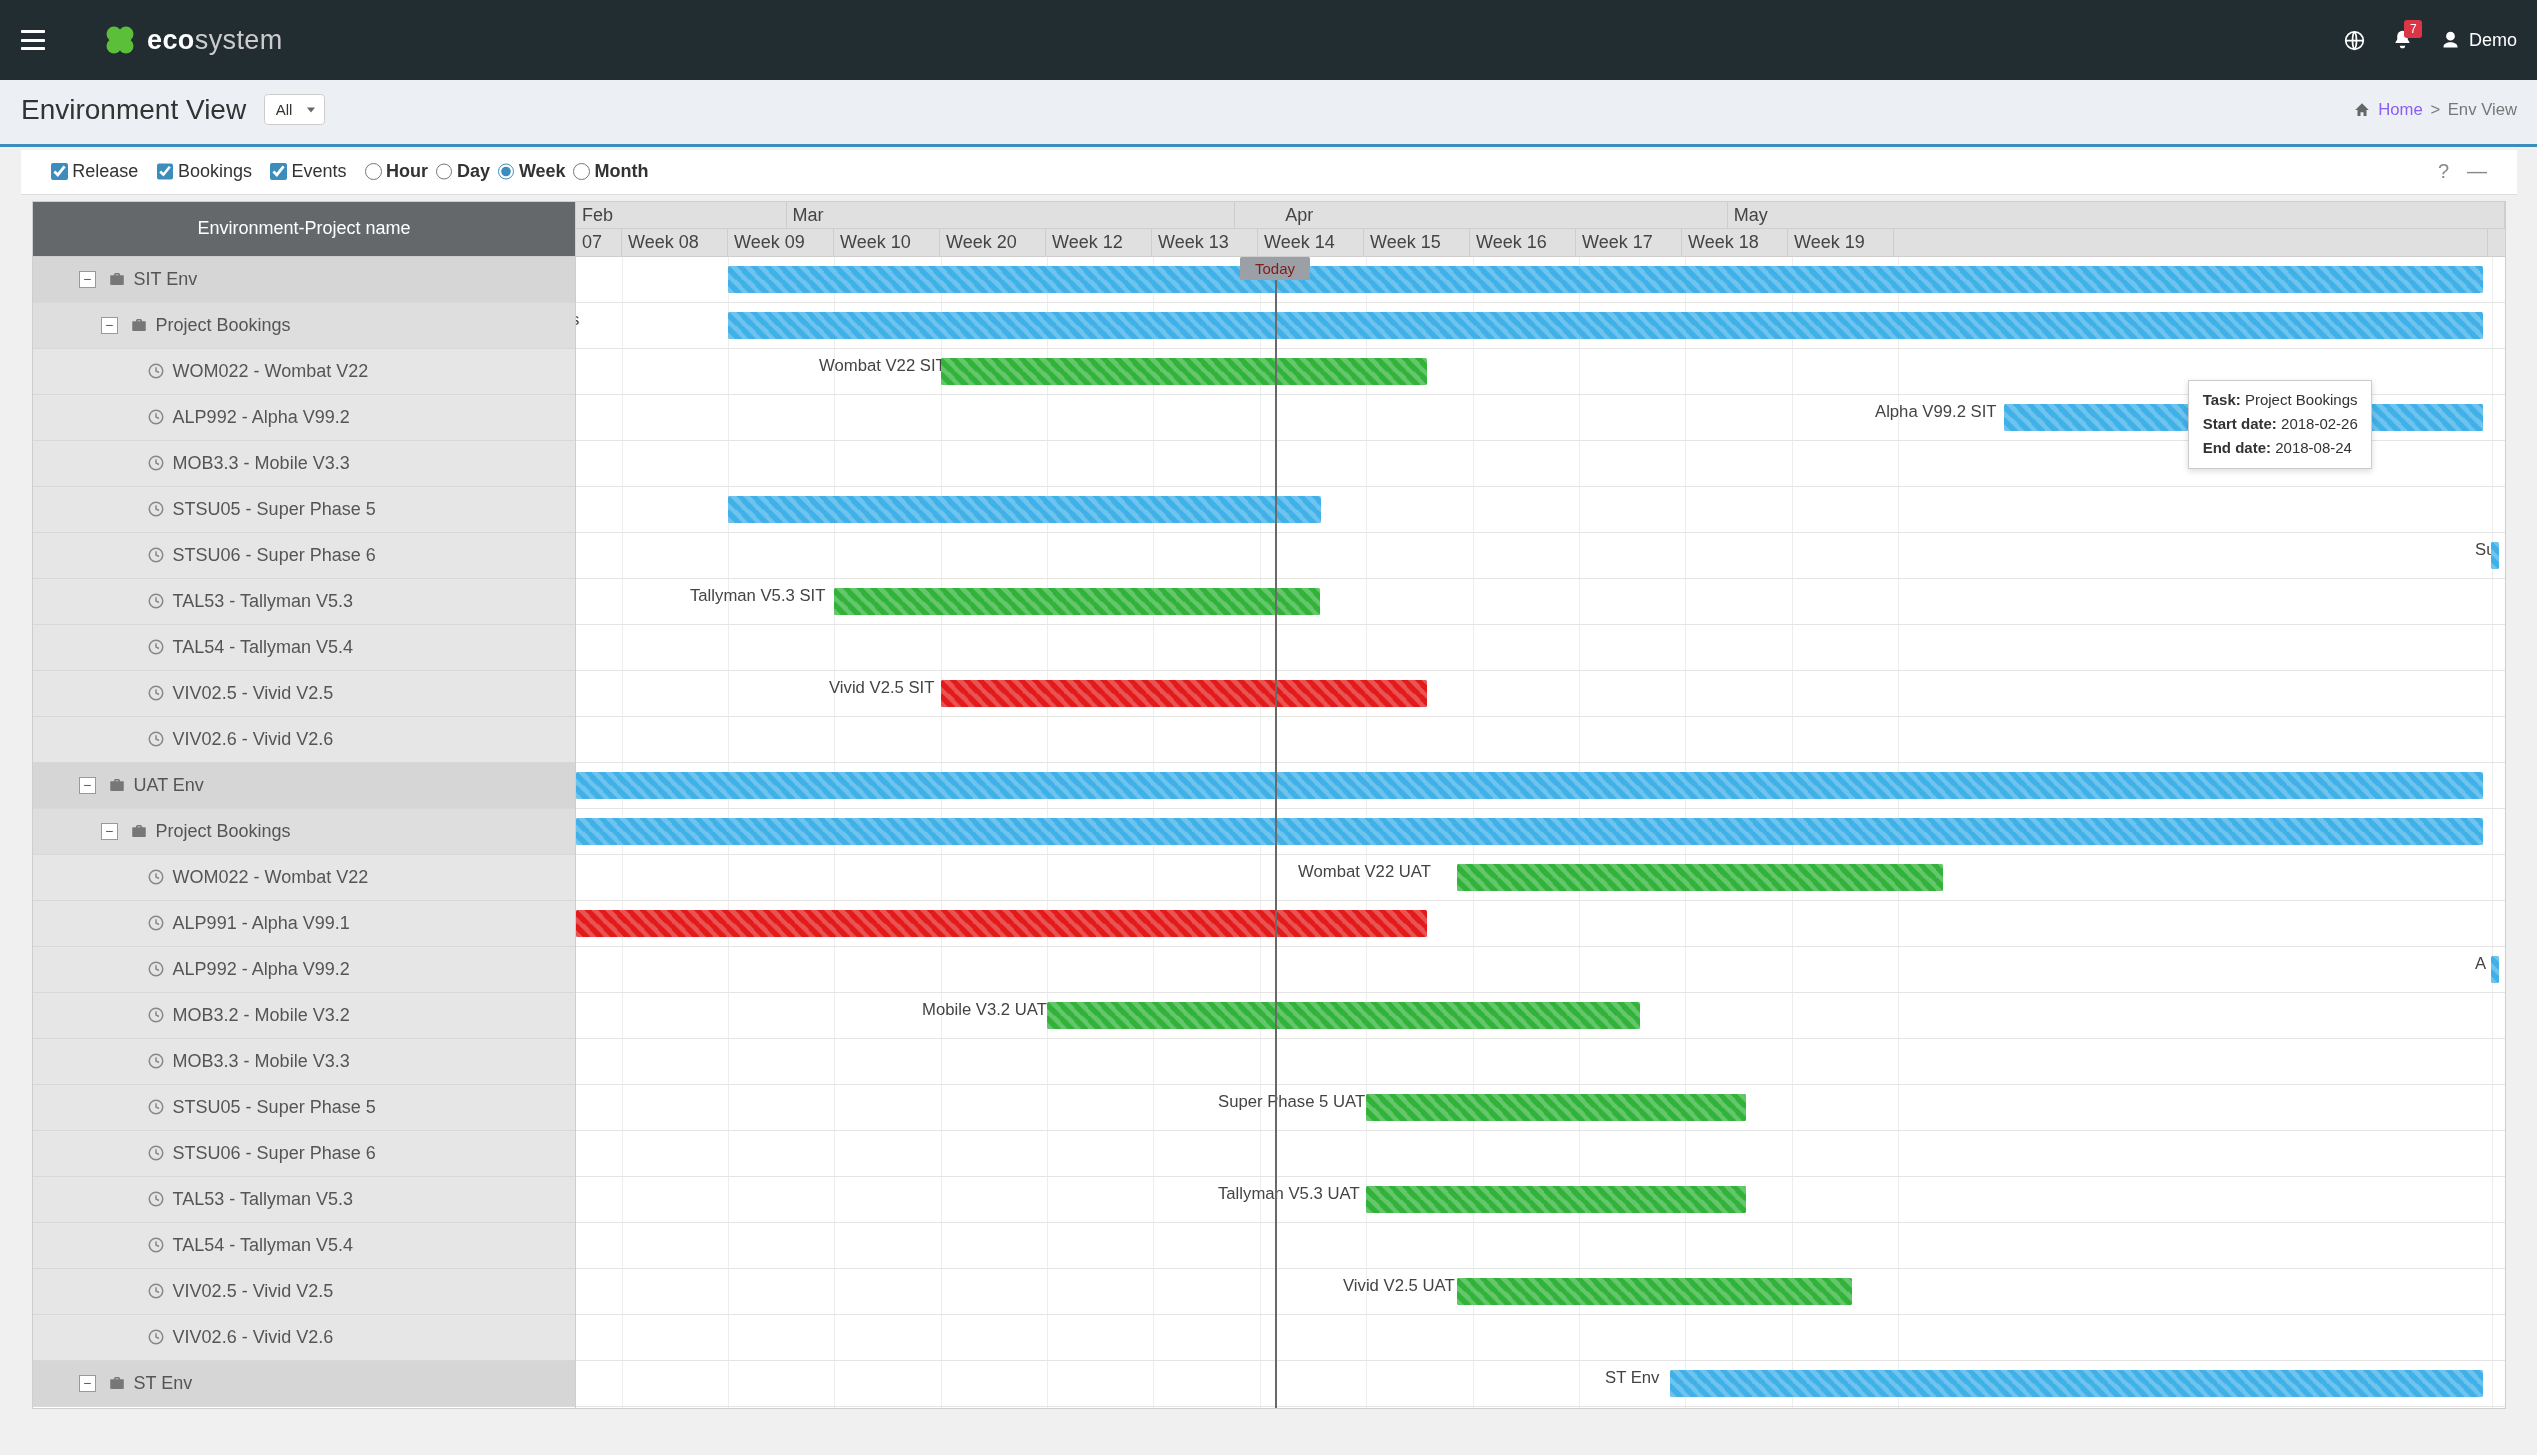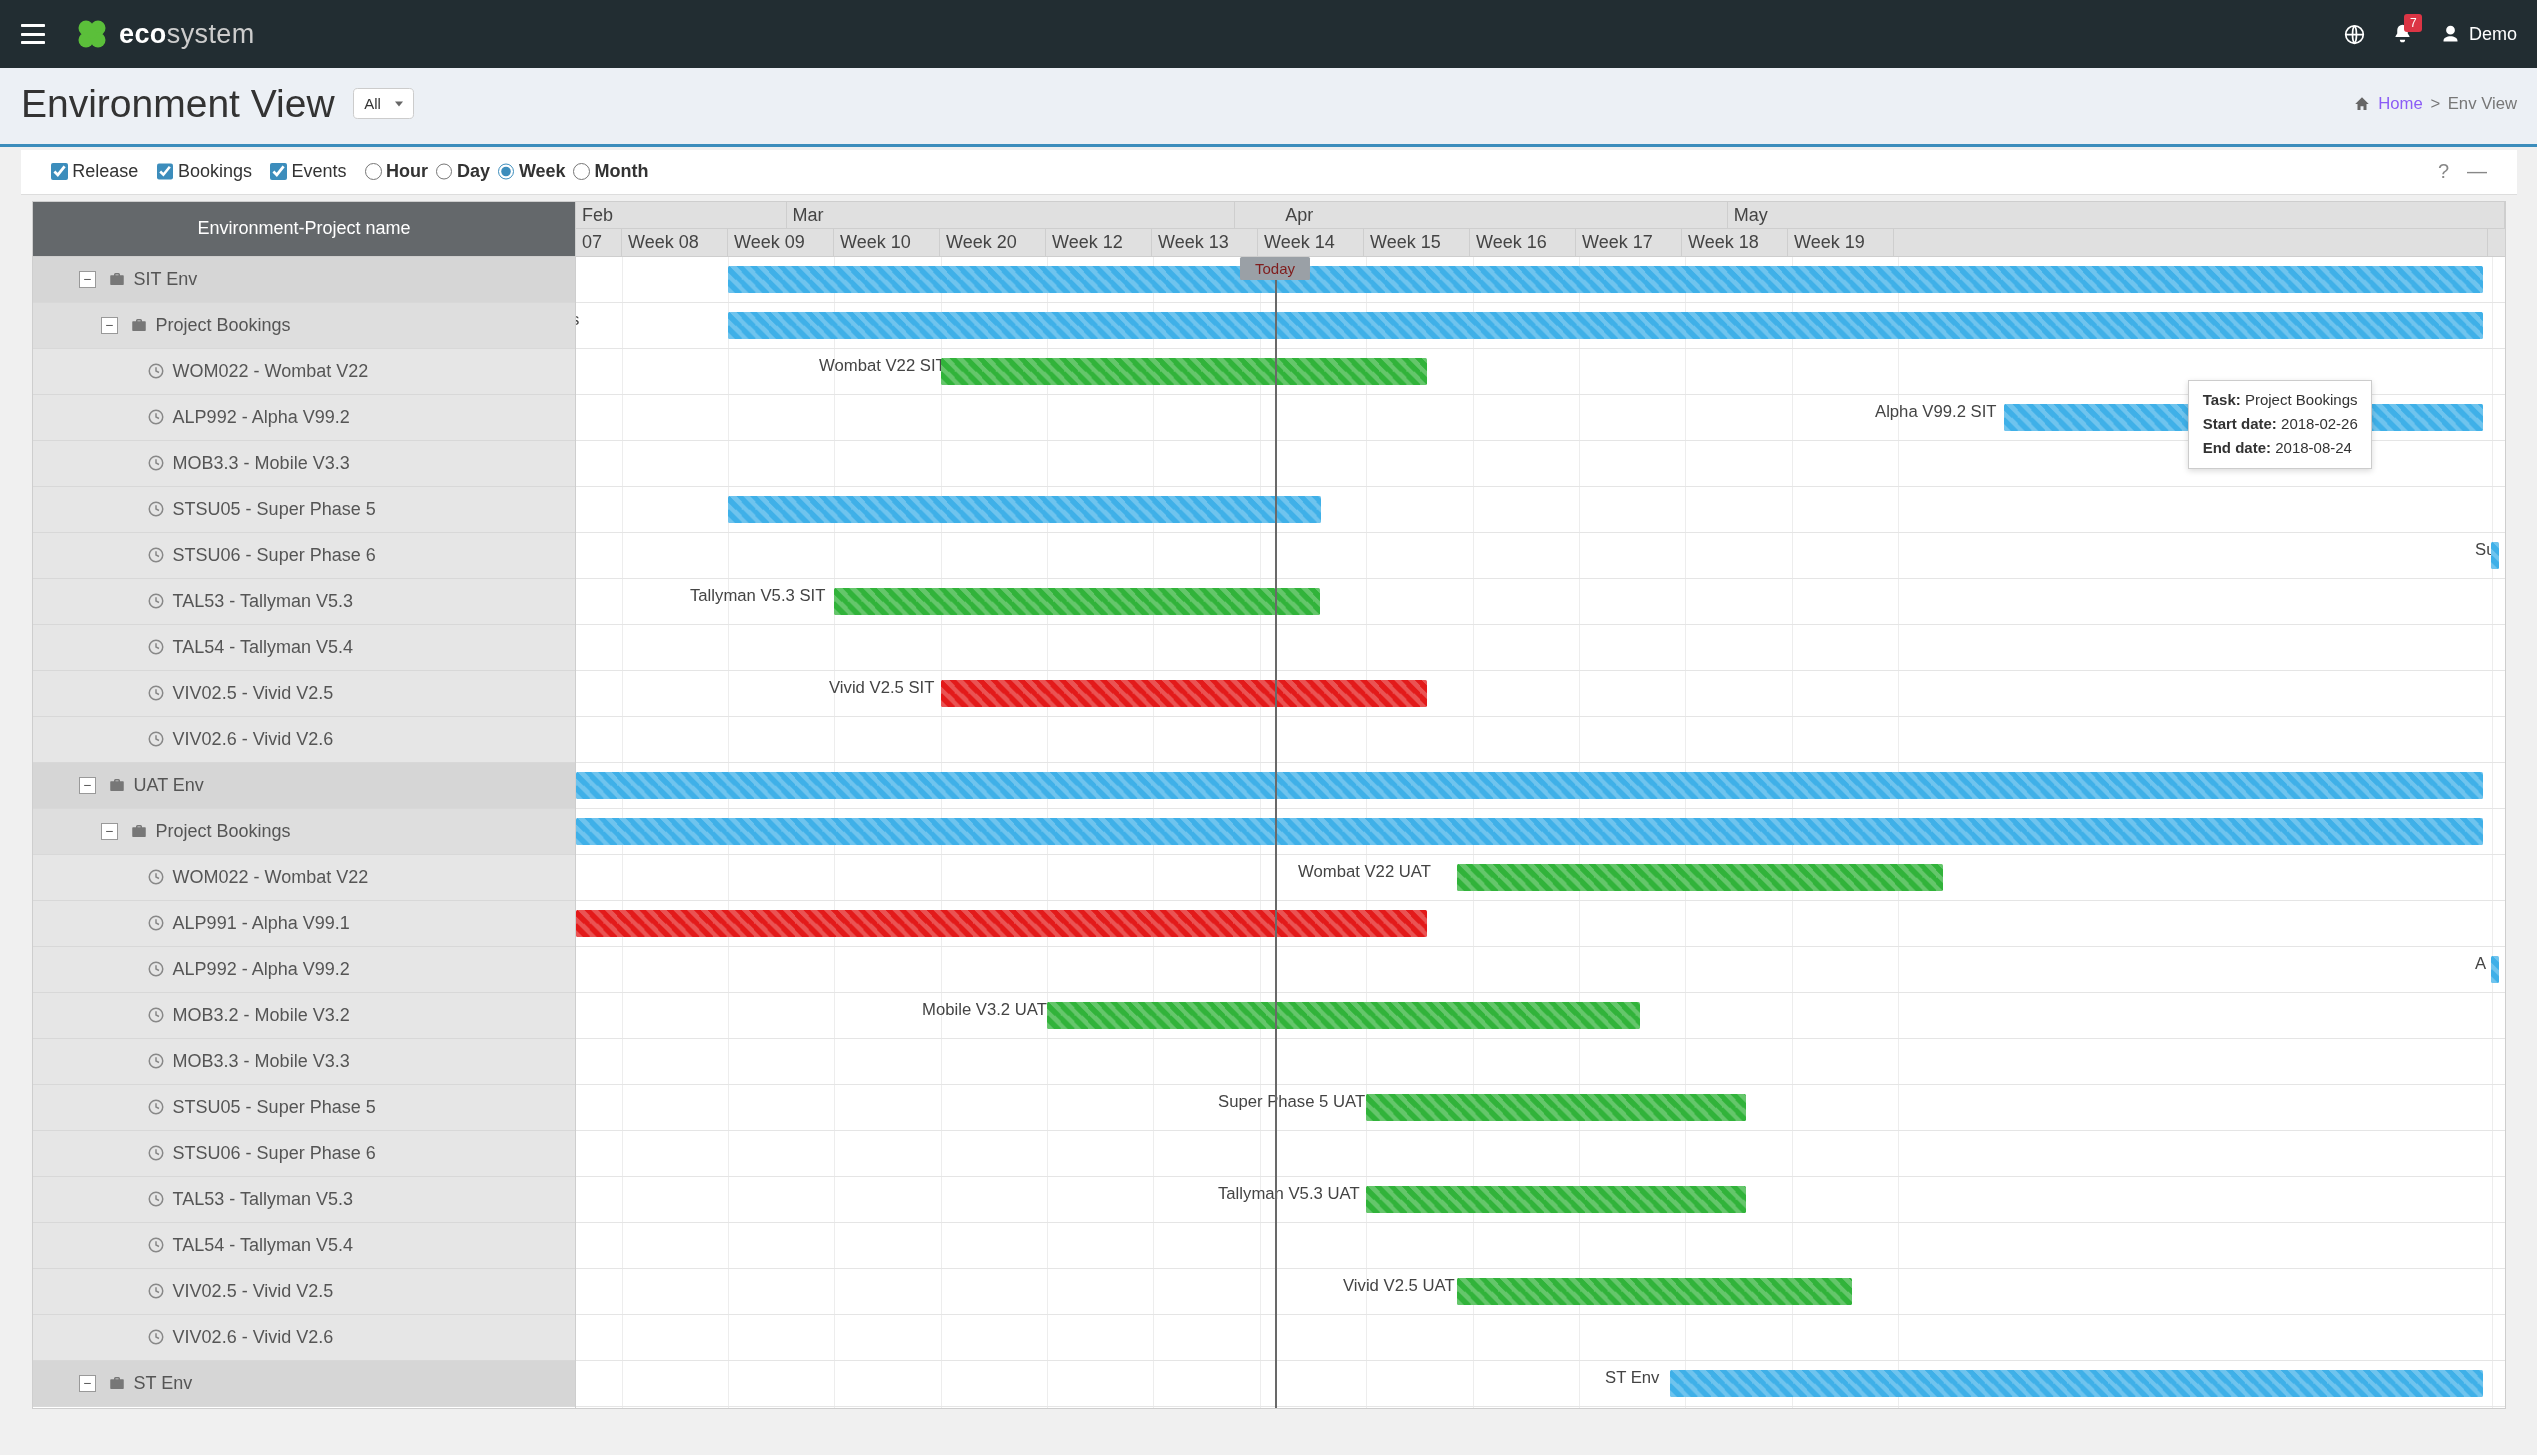--- a/index.html
+++ b/index.html
@@ -1,21 +1,21 @@
 <!DOCTYPE html>
 <html><head>
 <meta charset="utf-8">
 <style>
   * { box-sizing: border-box; margin: 0; padding: 0; }
   html, body { font-family: -apple-system, BlinkMacSystemFont, "Segoe UI", Arial, sans-serif; font-size: 10px; color: #333; background: #f0f0f0; width: 2538px; height: 1456px; }
 
   
   .navbar {
-    height: 68px; background: #222d32; display: flex; align-items: center;
-    padding: 0 21px; color: #fff;
+    height: 80px; background: #222d32; display: flex; align-items: center;
+    padding: 0 21px; color: #fff; gap: 28px;
   }
   .hamburger { width: 24px; height: 20px; display: flex; flex-direction: column; justify-content: space-between; cursor: pointer; }
   .hamburger span { height: 3px; background: #fff; border-radius: 0.8px; }
   .brand { display: flex; align-items: center; margin-left: 29px; }
   .brand-icon { width: 36px; height: 36px; margin-right: 9px; }
   .brand-text { font-size: 27px; letter-spacing: 0.4px; }
   .brand-text .bold { font-weight: 700; }
   .brand-text .light { font-weight: 300; color: #ccc; }
   .nav-right { margin-left: auto; display: flex; align-items: center; gap: 27px; }
   .nav-icon { width: 21px; height: 21px; fill: #fff; cursor: pointer; position: relative; }
@@ -28,21 +28,21 @@
     padding: 0 3px;
   }
   .user { display: flex; align-items: center; gap: 7.6px; font-size: 18px; cursor: pointer; }
 
   
   .page-header {
     display: flex; align-items: center; padding: 13.7px 21px 18px;
     border-bottom: 3px solid #3c8dbc;
     background: #ecf0f5;
   }
-  .page-title { font-size: 39px; font-weight: 400; margin-right: 18px; }
+  .page-title { font-size: 28px; font-weight: 400; margin-right: 18px; }
   .select {
     border: 0.8px solid #ccc; border-radius: 4.6px;
     padding: 6px 32px 6px 10.6px; font-size: 15px; background: #fff;
     appearance: none; position: relative;
   }
   .select-wrap { position: relative; }
   .select-wrap::after {
     content: ""; position: absolute; right: 10.6px; top: 50%; transform: translateY(-50%);
     width: 0; height: 0; border-left: 4.6px solid transparent; border-right: 4.6px solid transparent;
     border-top: 5.3px solid #666;

